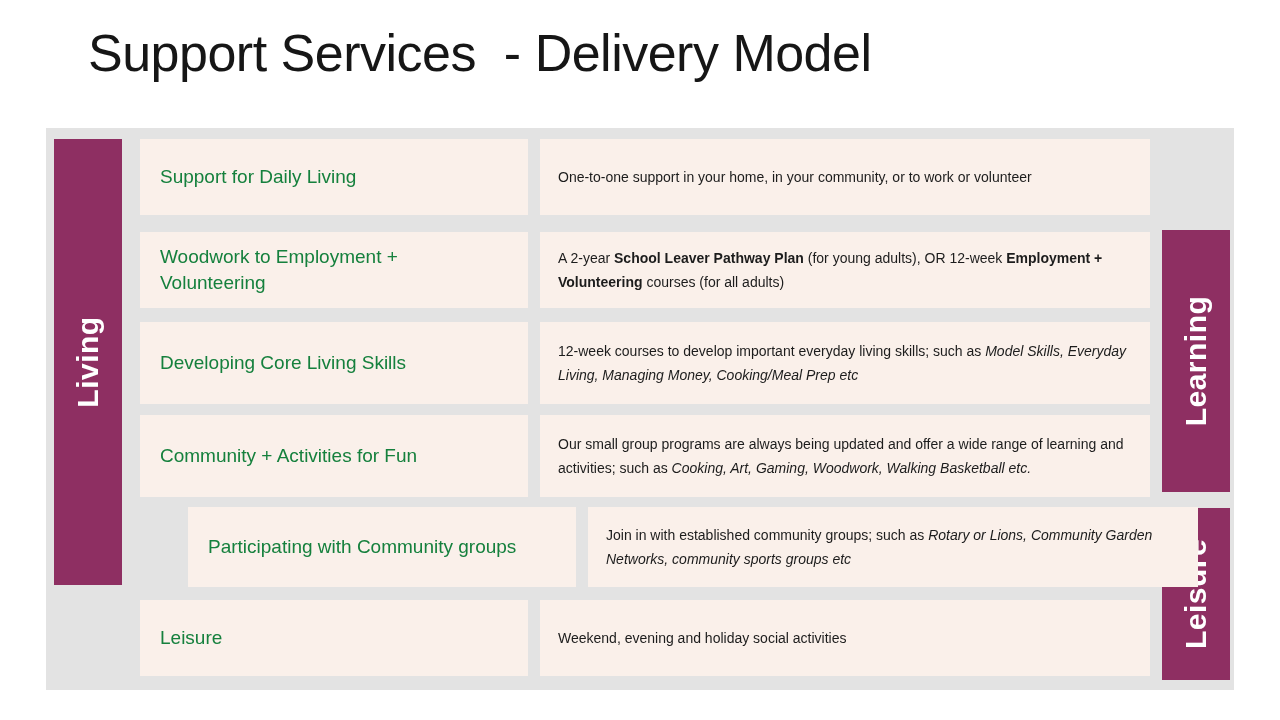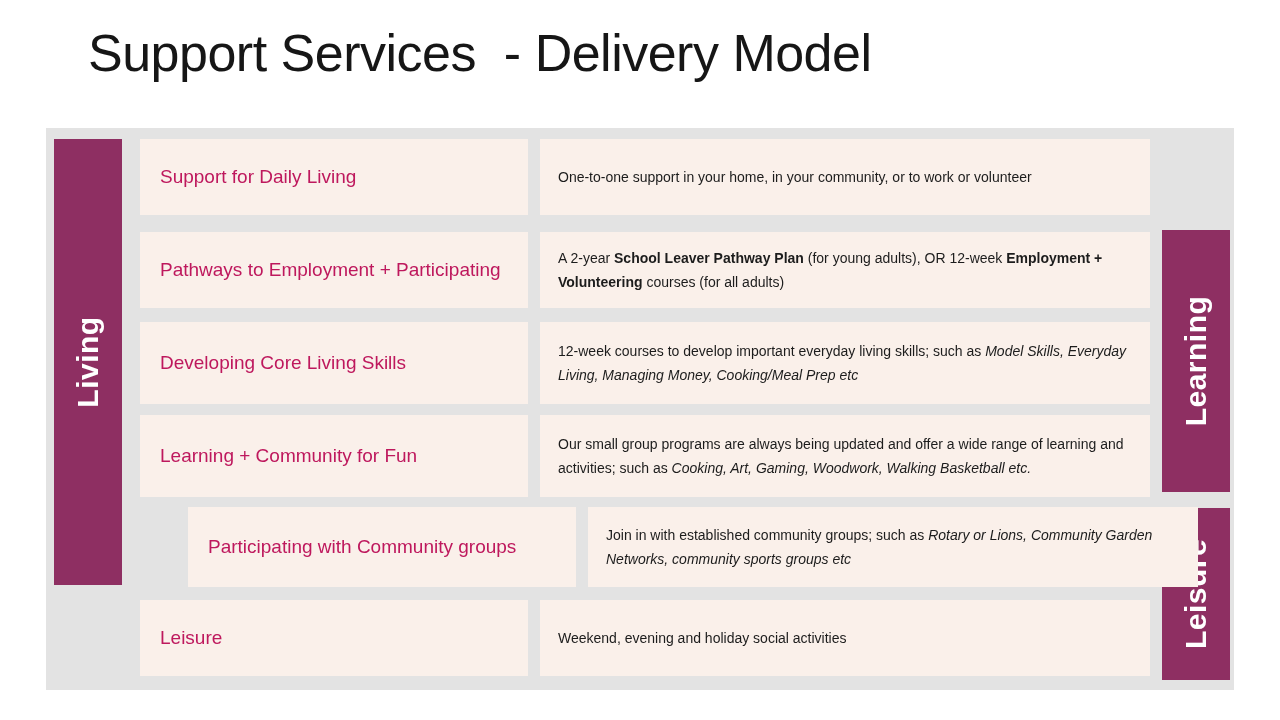--- a/index.html
+++ b/index.html
@@ -102,21 +102,21 @@
     padding: 6px 20px;
   }
   .cell-right {
     left: 400px;
     width: 610px;
     padding: 6px 18px;
   }
   .cell-left .txt {
     font-size: 19px;
     line-height: 26px;
-    color: #be185d;
+    color: #15803d;
   }
   .cell-right .txt {
     font-size: 14px;
     line-height: 24px;
     color: #1c1c1c;
   }
   .txt b { font-weight: bold; }
   .txt i { font-style: italic; }
 
   #row-1 { top: 139px; height: 76px; }
@@ -149,39 +149,39 @@
     <div class="cell cell-left">
       <div class="txt">Support for Daily Living</div>
     </div>
     <div class="cell cell-right">
       <div class="txt">One-to-one support in your home, in your community, or to work or volunteer</div>
     </div>
   </div>
 
   <div class="row" id="row-2">
     <div class="cell cell-left">
-      <div class="txt">Pathways to Employment + Participating</div>
+      <div class="txt">Woodwork to Employment + Volunteering</div>
     </div>
     <div class="cell cell-right">
       <div class="txt">A 2-year <b>School Leaver Pathway Plan</b> (for young adults), OR 12-week <b>Employment + Volunteering</b> courses (for all adults)</div>
     </div>
   </div>
 
   <div class="row" id="row-3">
     <div class="cell cell-left">
       <div class="txt">Developing Core Living Skills</div>
     </div>
     <div class="cell cell-right">
       <div class="txt">12-week courses to develop important everyday living skills; such as <i>Model Skills, Everyday Living, Managing Money, Cooking/Meal Prep etc</i></div>
     </div>
   </div>
 
   <div class="row" id="row-4">
     <div class="cell cell-left">
-      <div class="txt">Learning + Community for Fun</div>
+      <div class="txt">Community + Activities for Fun</div>
     </div>
     <div class="cell cell-right">
       <div class="txt">Our small group programs are always being updated and offer a wide range of learning and activities; such as <i>Cooking, Art, Gaming, Woodwork, Walking Basketball etc.</i></div>
     </div>
   </div>
 
   <div class="row" id="row-5">
     <div class="cell cell-left">
       <div class="txt">Participating with Community groups</div>
     </div>

